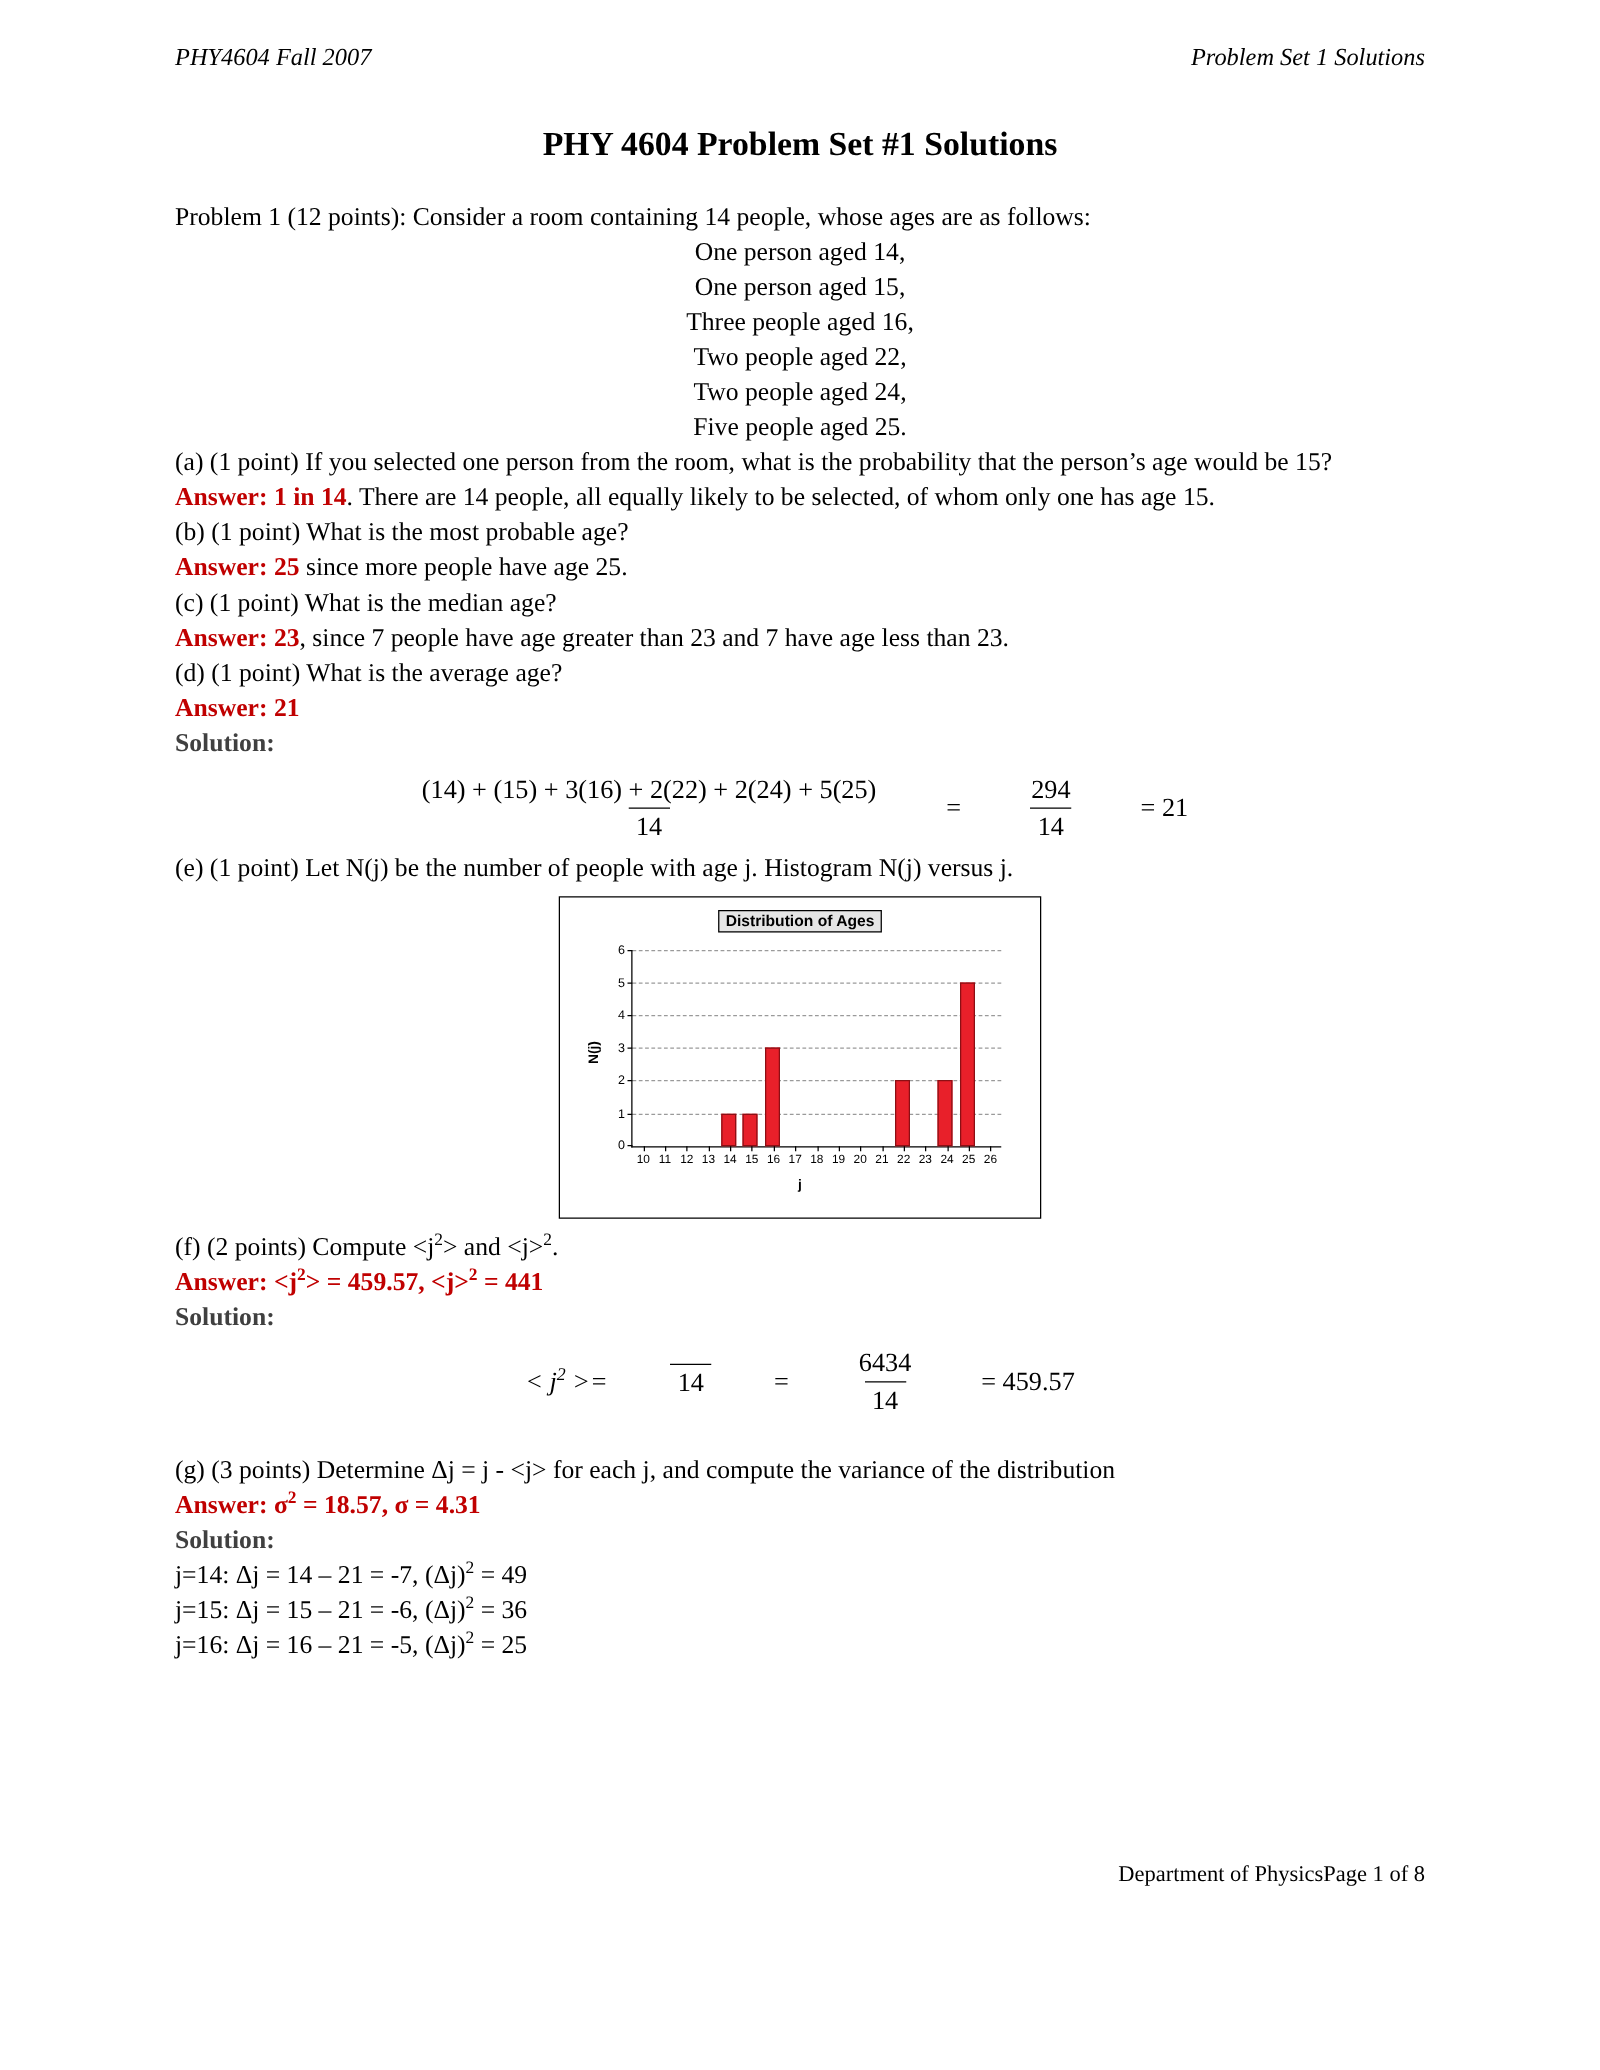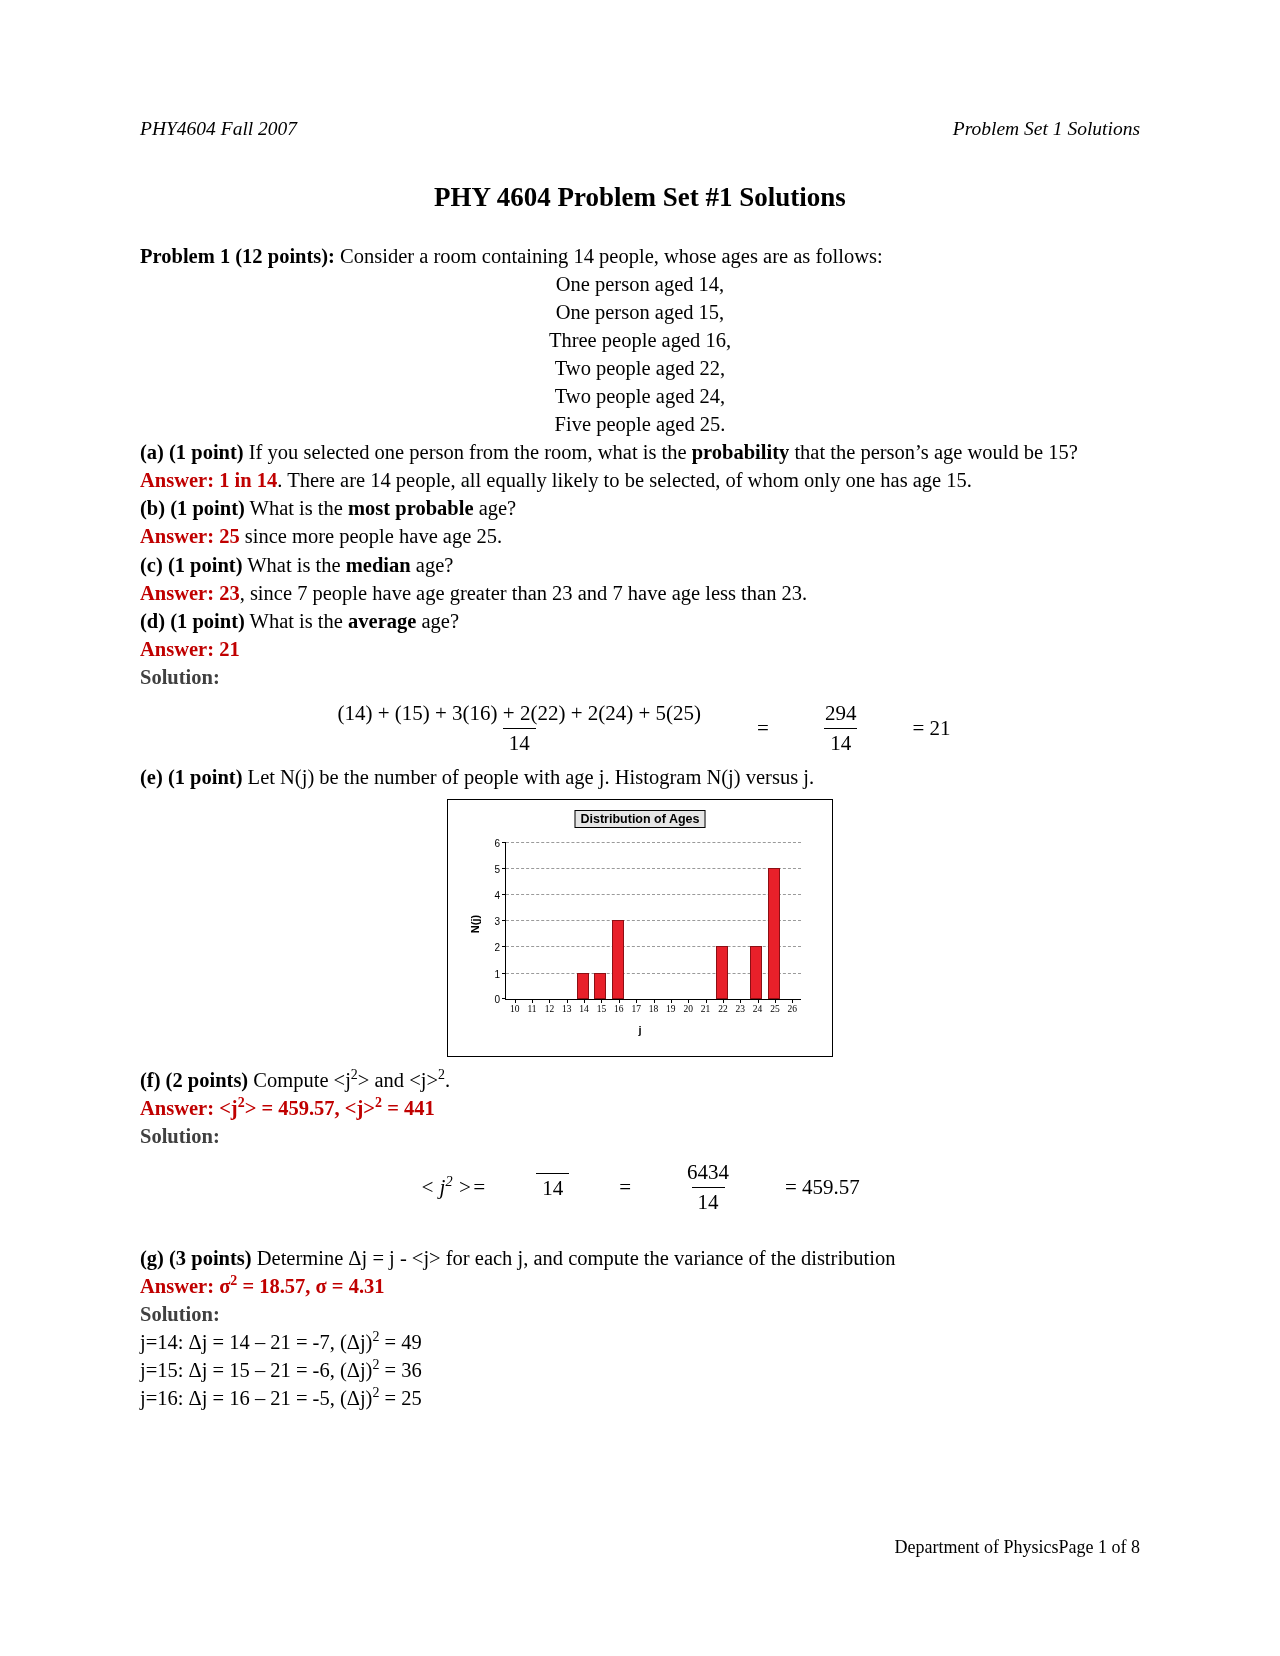--- a/index.html
+++ b/index.html
@@ -13,22 +13,21 @@
     font-family: "Liberation Serif", serif;
     color: #000000;
     position: relative;
   }
   .page {
     position: absolute;
     left: 0; top: 0;
     width: 1280px;
     height: 1568px;
     box-sizing: border-box;
-    padding: 70px 140px 60px 140px;
-    margin-top: 48px;
+    padding: 36px 140px 60px 140px;
   }
   
   .runhead {
     display: flex;
     justify-content: space-between;
     font-style: italic;
     font-size: 19.5px;
     margin-bottom: 42px;
   }
   .runfoot {
@@ -46,21 +45,21 @@
     font-size: 27px;
     margin: 0 0 30px 0;
   }
   
   .para {
     font-size: 20.5px;
     line-height: 1.32;
     margin: 0 0 1px 0;
     text-align: left;
   }
-  .b { font-weight: bold; }
+  .b { font-weight: normal; }
   .ans { color: #c00000; font-weight: bold; }
   .sol { color: #404040; font-weight: bold; text-align: right; }
   .agelist .para { text-align: center; }
   sup { font-size: 0.68em; vertical-align: super; line-height: 0; }
   .ital { font-style: italic; }
 
   
   .eq {
     display: flex;
     justify-content: center;
@@ -144,21 +143,21 @@
     bottom: 0;
     background: #e8202a;
     border: 0.8px solid #8c0f14;
     box-sizing: border-box;
   }
   .xtick {
     position: absolute;
     top: 100%;
     margin-top: 5px;
     transform: translateX(-50%);
-    font-family: Liberation Serif, serif;
+    font-family: Liberation Sans, sans-serif;
     font-size: 9.5px;
   }
   .xtick-mark {
     position: absolute;
     top: 100%;
     height: 4px;
     border-left: 1.1px solid #000;
   }
   .ylabel {
     position: absolute;

